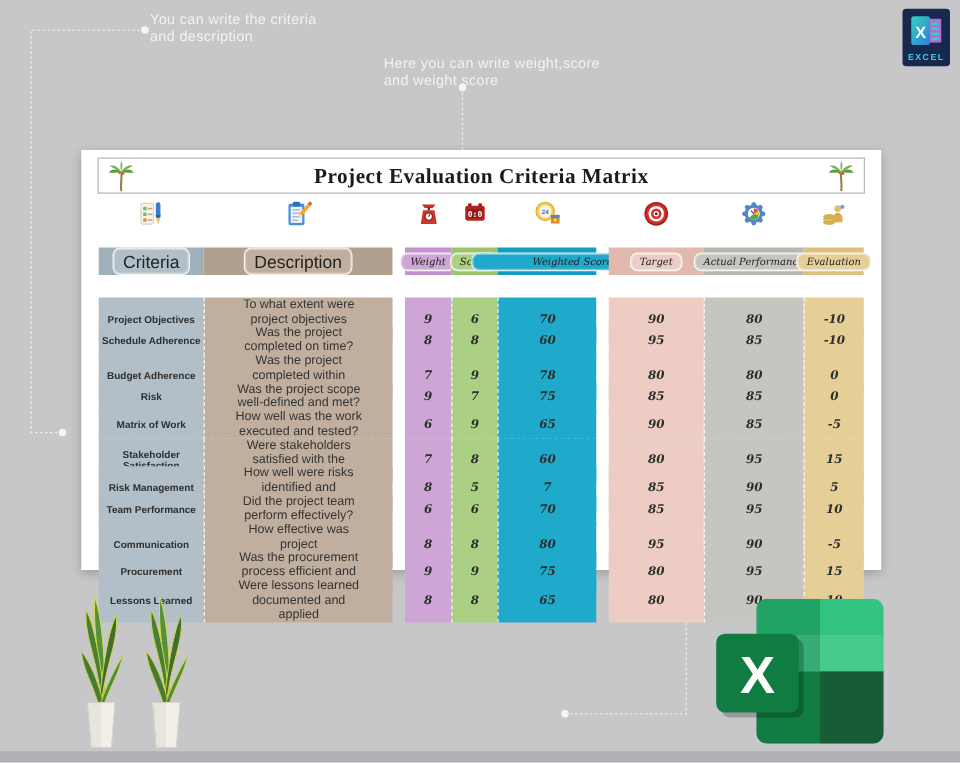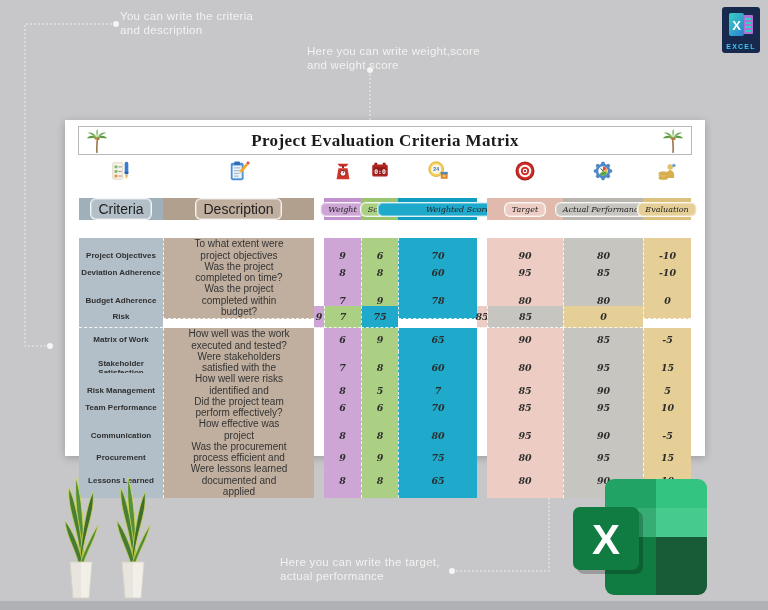--- a/index.html
+++ b/index.html
@@ -78,24 +78,20 @@
       <circle cx="549" cy="465" r="3" fill="#f5f5f5"></circle>
   </svg>
 
   <div class="ann" style="left:120px;top:9px;">
     <div>You can write the criteria</div>
     <div>and description</div>
   </div>
   <div class="ann" style="left:307px;top:44px;">
     <div>Here you can write weight,score</div>
     <div>and weight score</div>
-  </div>
-  <div class="ann" style="left:280px;top:555px;">
-    <div>Here you can write the target,</div>
-    <div>actual performance</div>
   </div>
 
   <div class="badge">
     <svg width="30" height="27" viewBox="0 0 30 27">
       <defs>
           <linearGradient id="bx" x1="0" y1="0" x2="1" y2="1">
         <stop offset="0" stop-color="#35d0c0"></stop>
             <stop offset="1" stop-color="#2f7fd6"></stop>
           </linearGradient>
         </defs>
@@ -271,21 +267,21 @@
         <div class="cell c-weight num">9</div>
         <div class="cell c-score num sep">6</div>
         <div class="cell c-weighted num sep">70</div>
         <div></div>
         <div class="cell c-target num">90</div>
         <div class="cell c-actual num sep">80</div>
         <div class="cell c-deviation num sep">-10</div>
       </div>
 
       <div class="grid data-row">
-        <div class="cell c-criteria">Deviation Adherence</div>
+        <div class="cell c-criteria">Schedule Adherence</div>
         <div class="cell c-desc sep">Was the project completed on time?</div>
         <div></div>
         <div class="cell c-weight num">8</div>
         <div class="cell c-score num sep">8</div>
         <div class="cell c-weighted num sep">60</div>
         <div></div>
         <div class="cell c-target num">95</div>
         <div class="cell c-actual num sep">85</div>
         <div class="cell c-deviation num sep">-10</div>
       </div>
@@ -298,20 +294,21 @@
         <div class="cell c-score num sep">9</div>
         <div class="cell c-weighted num sep">78</div>
         <div></div>
         <div class="cell c-target num">80</div>
         <div class="cell c-actual num sep">80</div>
         <div class="cell c-deviation num sep">0</div>
       </div>
 
       <div class="grid data-row">
         <div class="cell c-criteria">Risk</div>
+        <div class="cell c-desc sep">Was the project scope well-defined and met?</div>
         <div></div>
         <div class="cell c-weight num">9</div>
         <div class="cell c-score num sep">7</div>
         <div class="cell c-weighted num sep">75</div>
         <div></div>
         <div class="cell c-target num">85</div>
         <div class="cell c-actual num sep">85</div>
         <div class="cell c-deviation num sep">0</div>
       </div>
 

